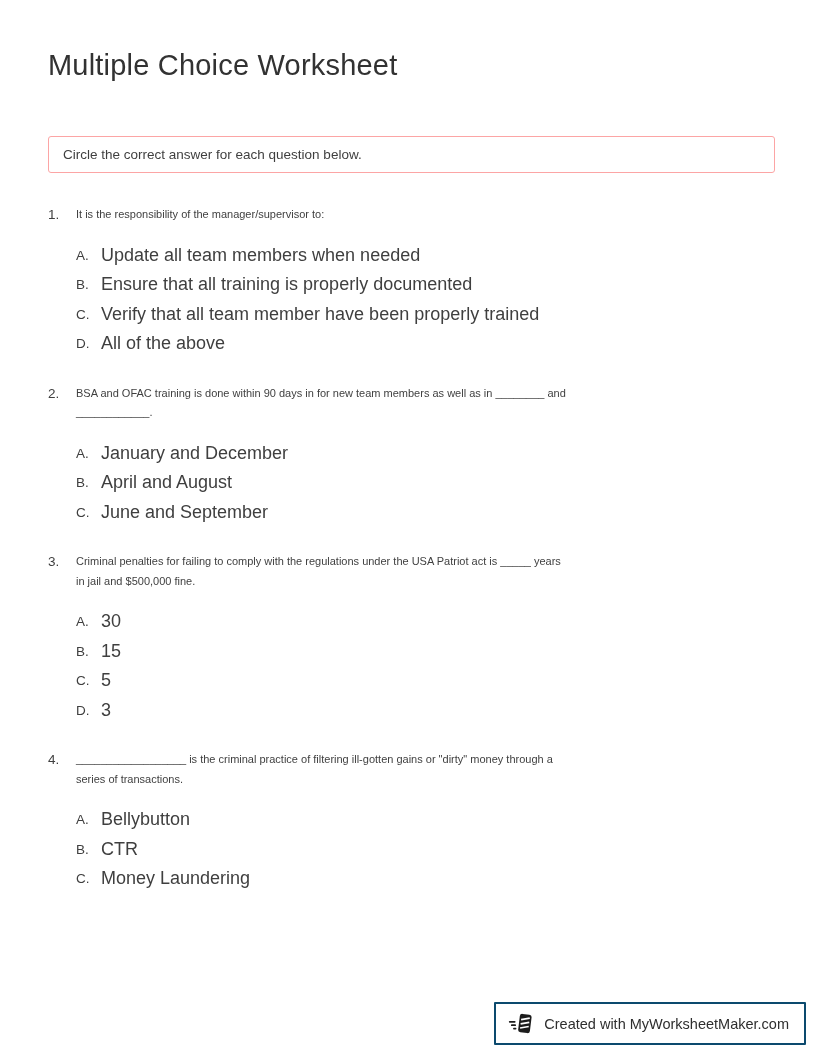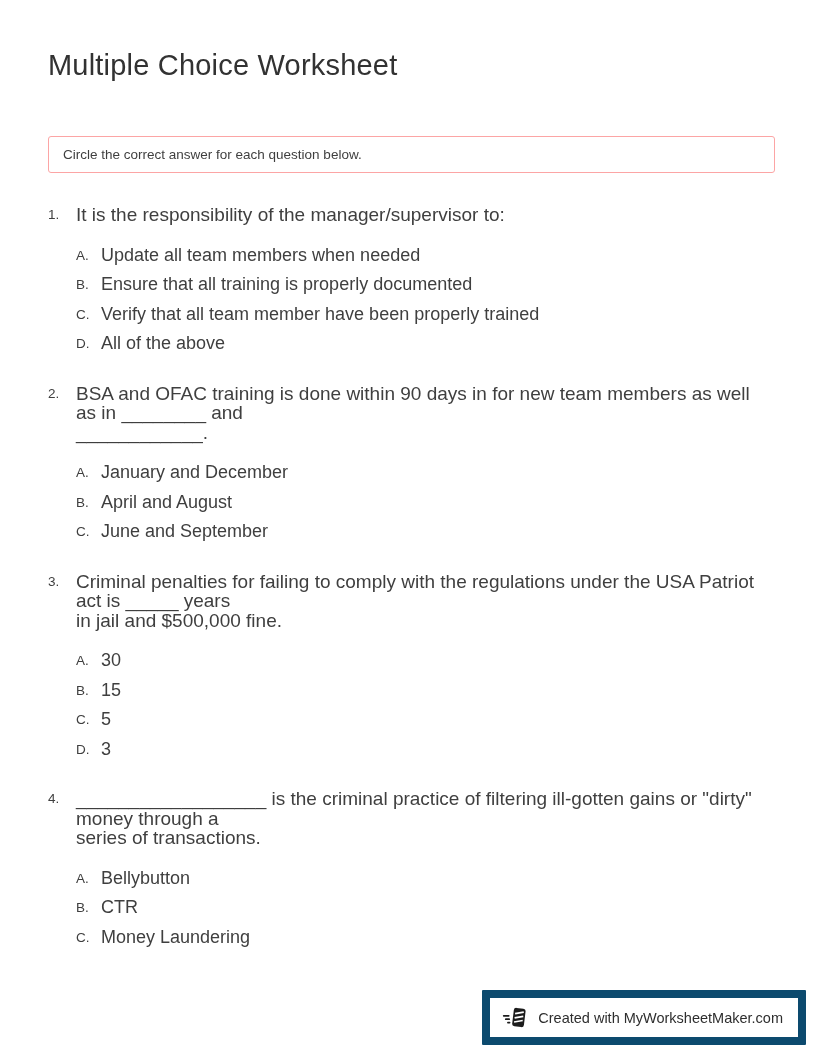--- a/index.html
+++ b/index.html
@@ -50,21 +50,21 @@
     display: flex;
     margin-bottom: 21px;
   }
   .question-number {
     flex: 0 0 28px;
     font-size: 13.5px;
     line-height: 19.5px;
   }
   .question-text {
     flex: 1 1 auto;
-    font-size: 19px;
+    font-size: 11px;
     line-height: 19.5px;
     white-space: pre-line;
   }
   .options {
     padding-left: 28px;
   }
   .option-row {
     display: flex;
     margin-bottom: 10px;
   }
@@ -76,21 +76,21 @@
   .option-text {
     flex: 1 1 auto;
     font-size: 18px;
     line-height: 19.5px;
   }
   .footer-credit {
     position: absolute;
     right: 10px;
     bottom: 11px;
     box-sizing: border-box;
-    border: 8px solid #0c4a6e;
+    border: 2px solid #0c4a6e;
     border-radius: 1px;
     display: flex;
     align-items: center;
     padding: 6px 15px 6px 12px;
     gap: 9px;
     background: #ffffff;
   }
   .footer-credit .credit-text {
     font-size: 14.5px;
     color: #2e2e2e;

